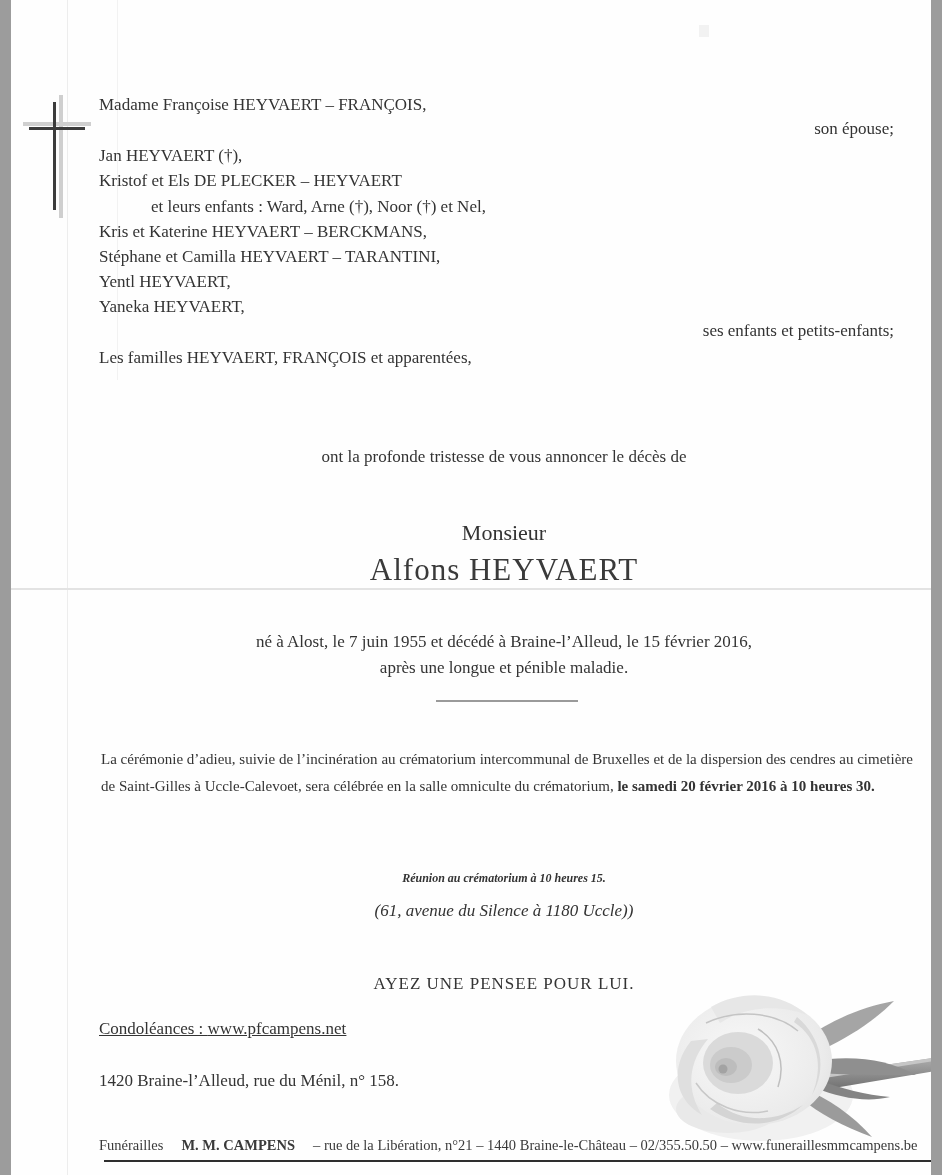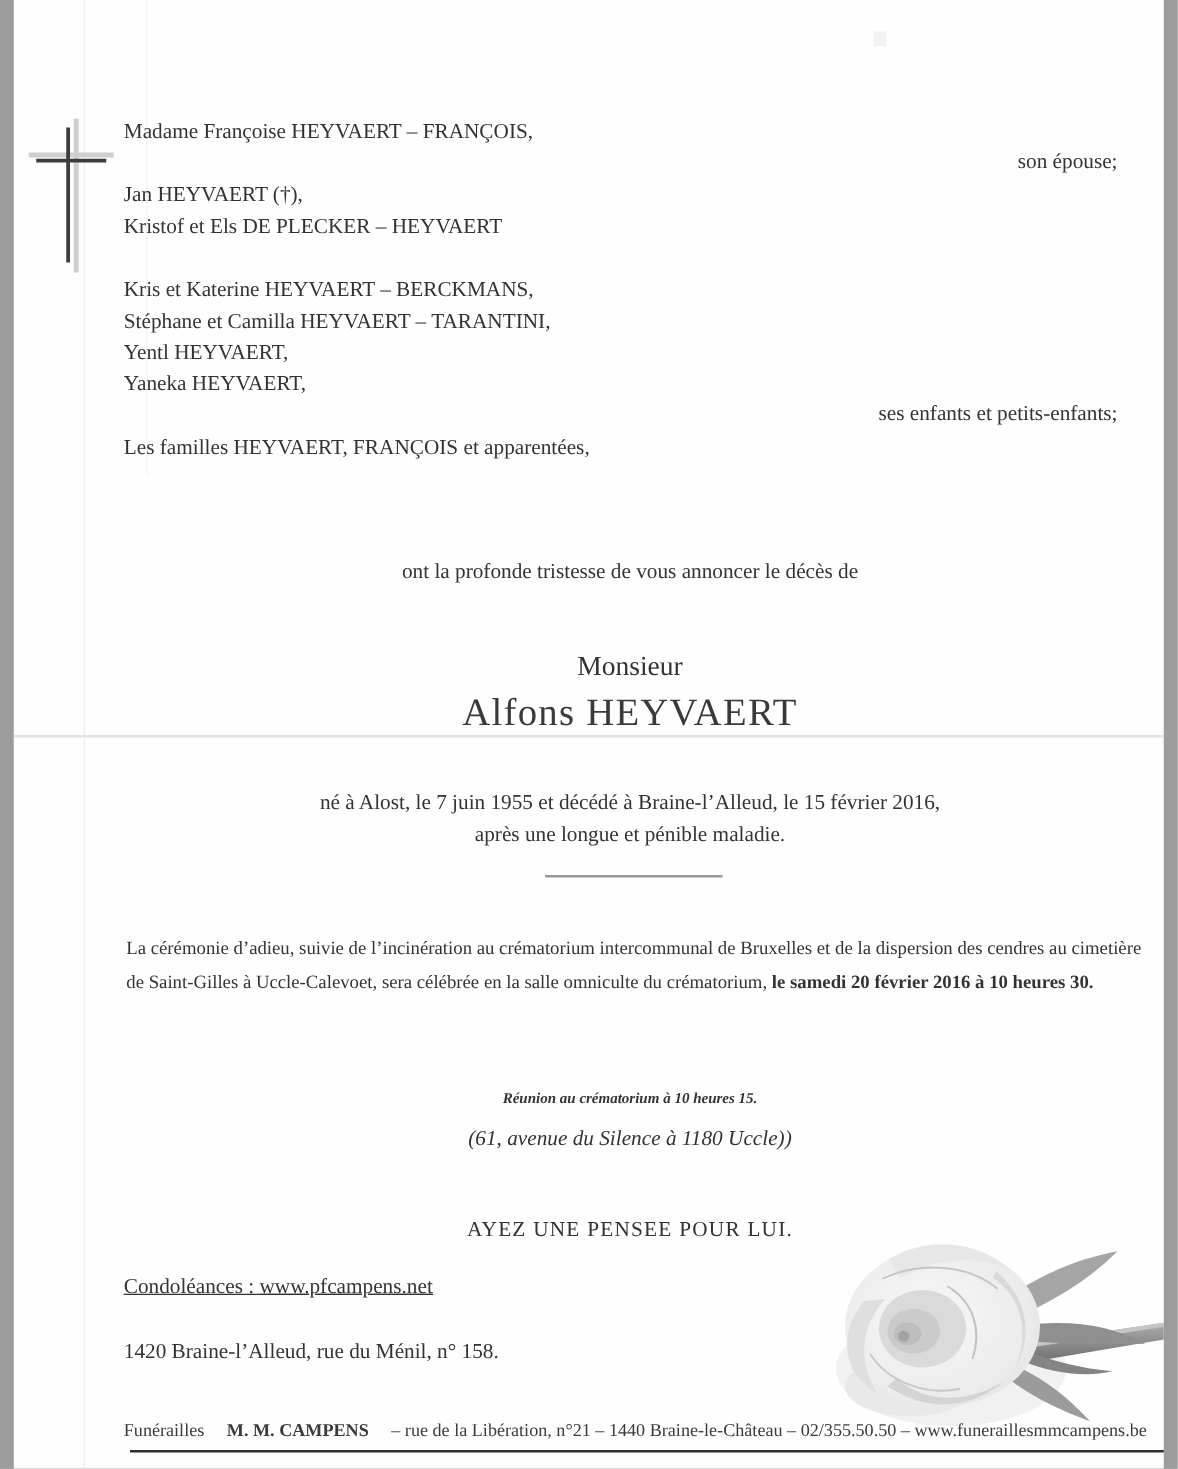--- a/index.html
+++ b/index.html
@@ -72,20 +72,21 @@
     <div class="sh"></div>
     <div class="dv"></div>
     <div class="dh"></div>
   </div>
 
   <div class="line" style="left:88px;top:94px">Madame Françoise HEYVAERT – FRANÇOIS,</div>
   <div class="right-align" style="top:119px">son épouse;</div>
 
   <div class="line" style="left:88px;top:145px">Jan HEYVAERT (†),</div>
   <div class="line" style="left:88px;top:170px">Kristof et Els DE PLECKER – HEYVAERT</div>
+  <div class="line" style="left:140px;top:196px">et leurs enfants : Ward, Arne (†), Noor (†) et Nel,</div>
   <div class="line" style="left:88px;top:221px">Kris et Katerine HEYVAERT – BERCKMANS,</div>
   <div class="line" style="left:88px;top:246px">Stéphane et Camilla HEYVAERT – TARANTINI,</div>
   <div class="line" style="left:88px;top:271px">Yentl HEYVAERT,</div>
   <div class="line" style="left:88px;top:296px">Yaneka HEYVAERT,</div>
 
   <div class="right-align" style="top:321px">ses enfants et petits-enfants;</div>
   <div class="line" style="left:88px;top:347px">Les familles HEYVAERT, FRANÇOIS et apparentées,</div>
 
   <div class="centered" style="top:423px">ont la profonde tristesse de vous annoncer le décès de</div>
 

